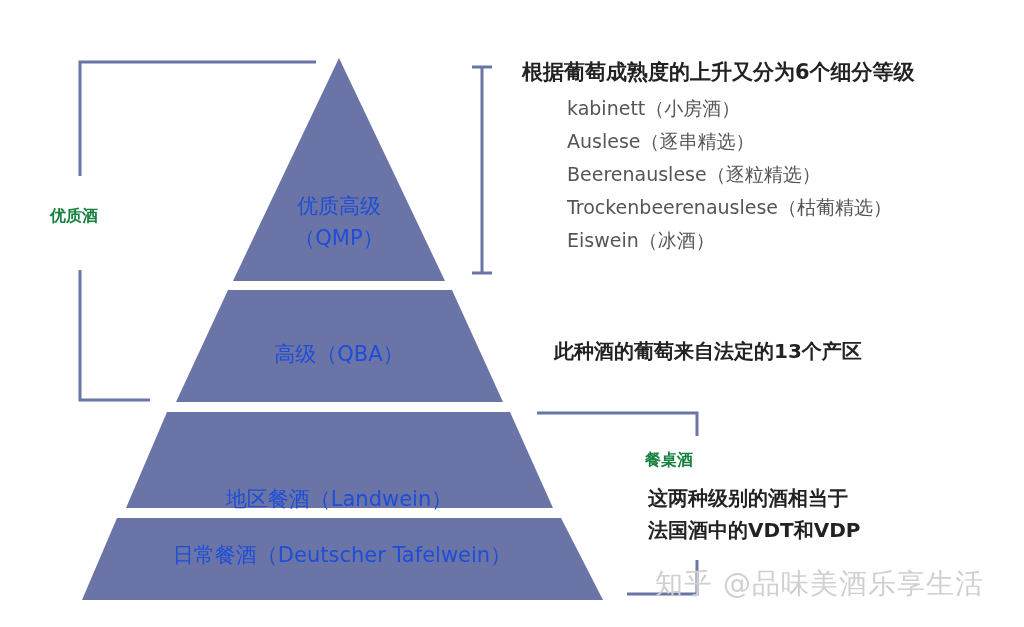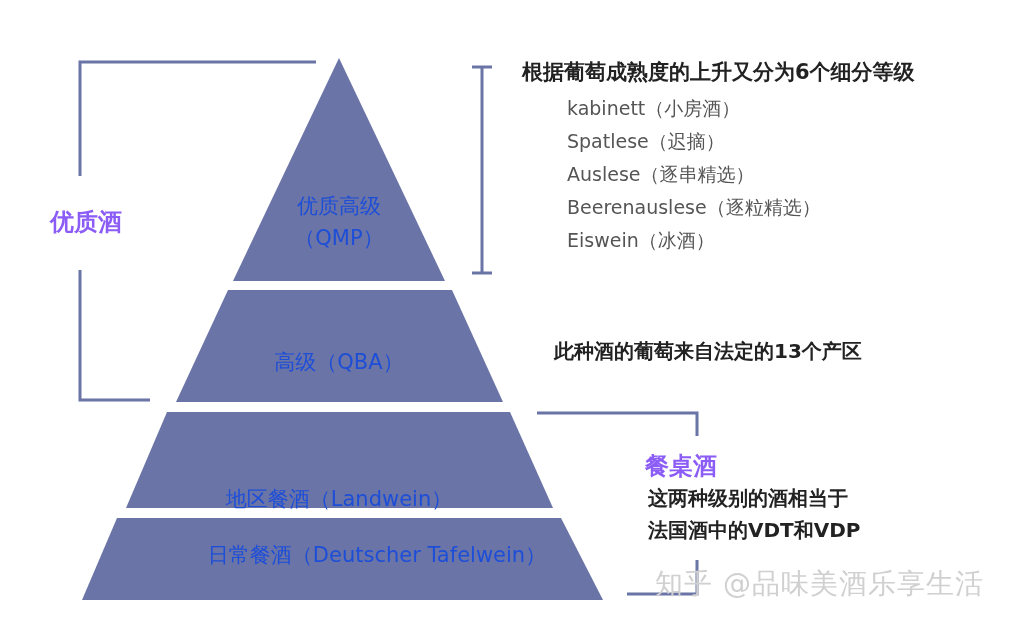--- a/index.html
+++ b/index.html
@@ -1,19 +1,19 @@
 <!DOCTYPE html>
 <html><head>
 <meta charset="utf-8">
 <style>
   html,body{margin:0;padding:0;background:#ffffff;}
   body{width:1024px;height:627px;position:relative;overflow:hidden;font-family:"DejaVu Sans","Liberation Sans",sans-serif;}
   svg.diagram{position:absolute;left:0;top:0;}
   .tier-label{position:absolute;color:#1d4ed8;font-size:21px;text-align:center;white-space:nowrap;transform:translateX(-50%);}
-  .side-label{position:absolute;color:#8b5cf6;font-size:24px;font-weight:bold;white-space:nowrap;}
+  .side-label{position:absolute;color:#15803d;font-size:16px;font-weight:bold;white-space:nowrap;}
   .note{position:absolute;color:#222;font-size:20px;white-space:nowrap;}
   .note.bold{font-weight:bold;}
   .sub-list{position:absolute;left:523px;top:92px;}
   .sub-item{color:#555;font-size:19px;height:33px;line-height:33px;white-space:nowrap;margin-left:44px;}
   .watermark{position:absolute;left:655px;top:565px;color:#d0d0d0;font-size:28px;white-space:nowrap;letter-spacing:1px;}
 </style>
 </head>
 <body>
 
 <svg class="diagram" width="1024" height="627">
@@ -37,33 +37,33 @@
   <g stroke="#6b74a6" stroke-width="3" fill="none">
     <polyline points="537,413 697,413 697,436"></polyline>
     <polyline points="697,560 697,594 627,594"></polyline>
   </g>
 </svg>
 
 <div class="tier-label" style="left:339px;top:190px;line-height:32px;">
   <div>优质高级</div>
   <div>（QMP）</div>
 </div>
-<div class="tier-label" style="left:339px;top:340px;margin-top:8px;">高级（QBA）</div>
+<div class="tier-label" style="left:339px;top:340px;">高级（QBA）</div>
 <div class="tier-label" style="left:339px;top:449px;margin-top:36px;">地区餐酒（Landwein）</div>
-<div class="tier-label" style="left:342px;top:541px;margin-left:35px;">日常餐酒（Deutscher Tafelwein）</div>
+<div class="tier-label" style="left:342px;top:541px;">日常餐酒（Deutscher Tafelwein）</div>
 
 <div class="side-label" style="left:50px;top:206px;">优质酒</div>
 <div class="side-label" style="left:645px;top:450px;">餐桌酒</div>
 
 <div class="note bold" style="left:522px;top:58px;font-size:21px;">根据葡萄成熟度的上升又分为6个细分等级</div>
 <div class="sub-list">
   <div class="sub-item">kabinett（小房酒）</div>
-  <div class="sub-item">Spatlese（迟摘）</div>
   <div class="sub-item">Auslese（逐串精选）</div>
   <div class="sub-item">Beerenauslese（逐粒精选）</div>
+  <div class="sub-item">Trockenbeerenauslese（枯葡精选）</div>
   <div class="sub-item">Eiswein（冰酒）</div>
 </div>
 
 <div class="note bold" style="left:530px;top:338px;margin-left:24px;">此种酒的葡萄来自法定的13个产区</div>
 
 <div class="note bold" style="left:648px;top:485px;">这两种级别的酒相当于</div>
 <div class="note bold" style="left:648px;top:517px;">法国酒中的VDT和VDP</div>
 
 <div class="watermark">知乎 @品味美酒乐享生活</div>
 

